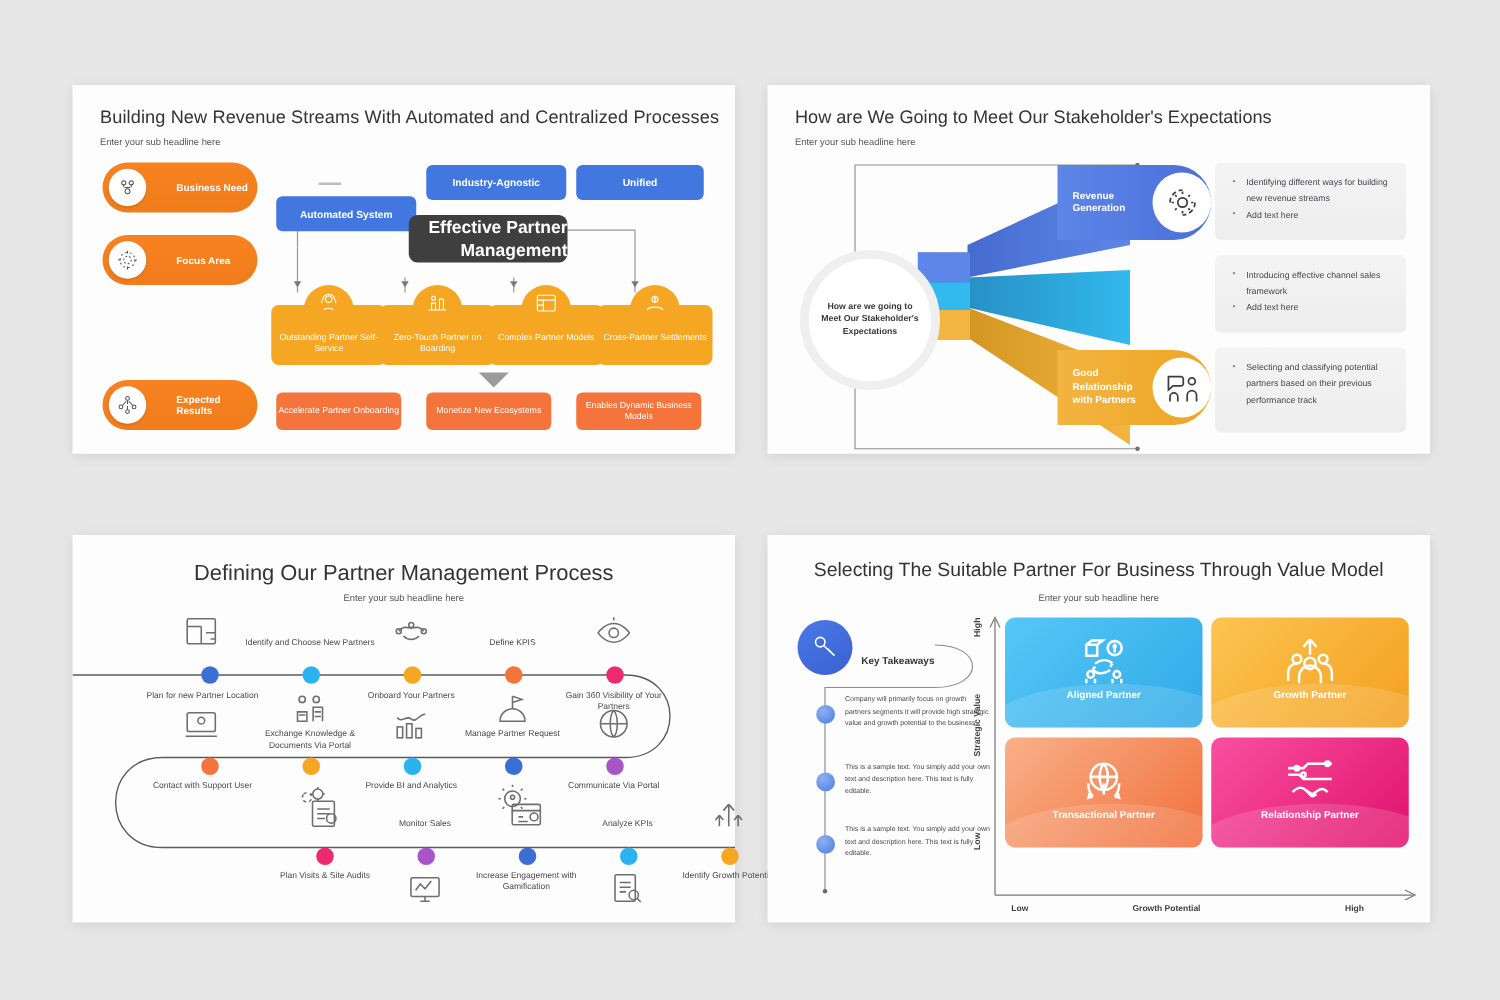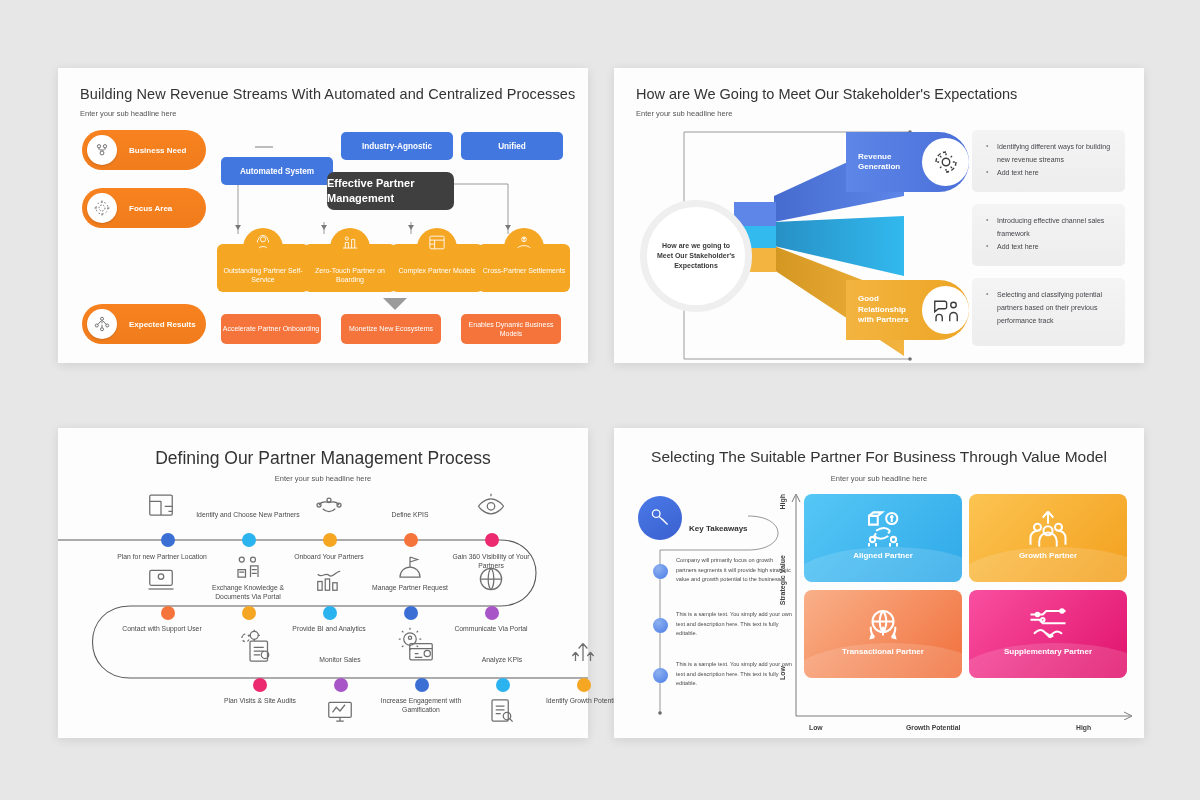--- a/index.html
+++ b/index.html
@@ -28,29 +28,29 @@
   #slide-tl .s-sub   { position:absolute; left:22px; top:41px; }
 
   .pill { position:absolute; width:124px; height:40px; border-radius:22px;
           background:linear-gradient(180deg,#f8821f,#f07c1c);
           display:flex; align-items:center; }
   .pill .shadow { position:absolute; left:8px; top:8px; width:124px; height:40px;
           border-radius:22px; background:#e4691a; z-index:-1; }
   .pill .ic { width:30px; height:30px; border-radius:50%; background:#fff;
           margin-left:5px; flex:0 0 auto; display:flex; align-items:center;
           justify-content:center; box-shadow:0 1px 2px rgba(0,0,0,.15); }
-  .pill .lb { color:#fff; font-size:8px; font-weight:700; margin-left:12px; }
+  .pill .lb { color:#fff; font-size:8px; font-weight:700; margin-left:24px; }
   .pill svg { width:18px; height:18px; stroke:#555; fill:none; stroke-width:1.1; }
 
   .bbox { position:absolute; height:28px; border-radius:5px; background:#4277e0;
           color:#fff; font-size:8.2px; font-weight:700; display:flex;
           align-items:center; justify-content:center; }
   .dbox { position:absolute; border-radius:7px; background:#3f3f3f; color:#fff;
-          font-size:11px; font-weight:700; display:flex; align-items:center;
-          justify-content:center; text-align:left; line-height:1.35; }
+          font-size:14px; font-weight:700; display:flex; align-items:center;
+          justify-content:center; text-align:right; line-height:1.35; }
   .abox { position:absolute; width:92px; height:48px; background:#f5a623;
           border-radius:6px; color:#fff; font-size:7px; text-align:center;
           line-height:1.3; padding-top:22px; }
   .abox .cap { position:absolute; left:26px; top:-16px; width:40px; height:24px;
           background:#f5a623; border-radius:20px 20px 0 0; }
   .abox .capic { position:absolute; left:34px; top:-11px; width:24px; height:20px; z-index:2;}
   .abox .capic svg{ width:22px; height:19px; stroke:#fff; fill:none; stroke-width:1.1; }
   .abox .txt { position:relative; z-index:1; }
   .obox { position:absolute; width:100px; height:30px; background:#f4743b;
           border-radius:5px; color:#fff; font-size:7px; display:flex;
@@ -548,15 +548,15 @@
     <div class="sheen"></div>
     <div class="qi">
       <svg viewBox="0 0 24 24">
           <path d="M2 6h7l2-2h11M2 9h5l2 2h13"></path>
           <circle cx="6" cy="6" r="1"></circle>
           <circle cx="9" cy="9" r="1"></circle>
           <circle cx="20" cy="4" r="1"></circle>
           <path d="M4 17c2-2 4-3 6-1l3 2 3-2c2-1 3 0 4 1M10 16l3 3M13 19l2-1"></path>
         </svg>
     </div>
-    <div class="ql">Supplementary Partner</div>
+    <div class="ql">Relationship Partner</div>
   </div>
 </div>
 
 </body></html>

